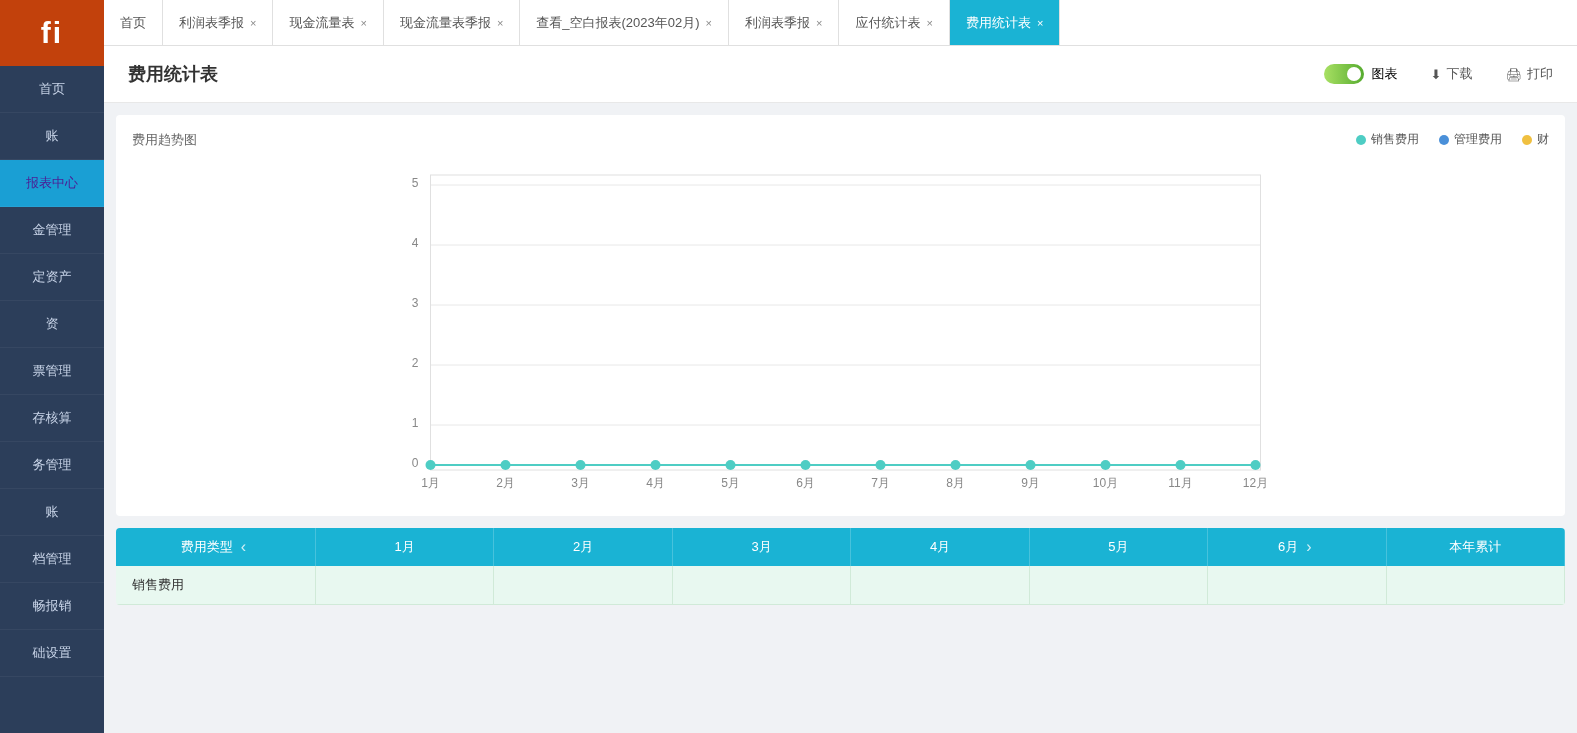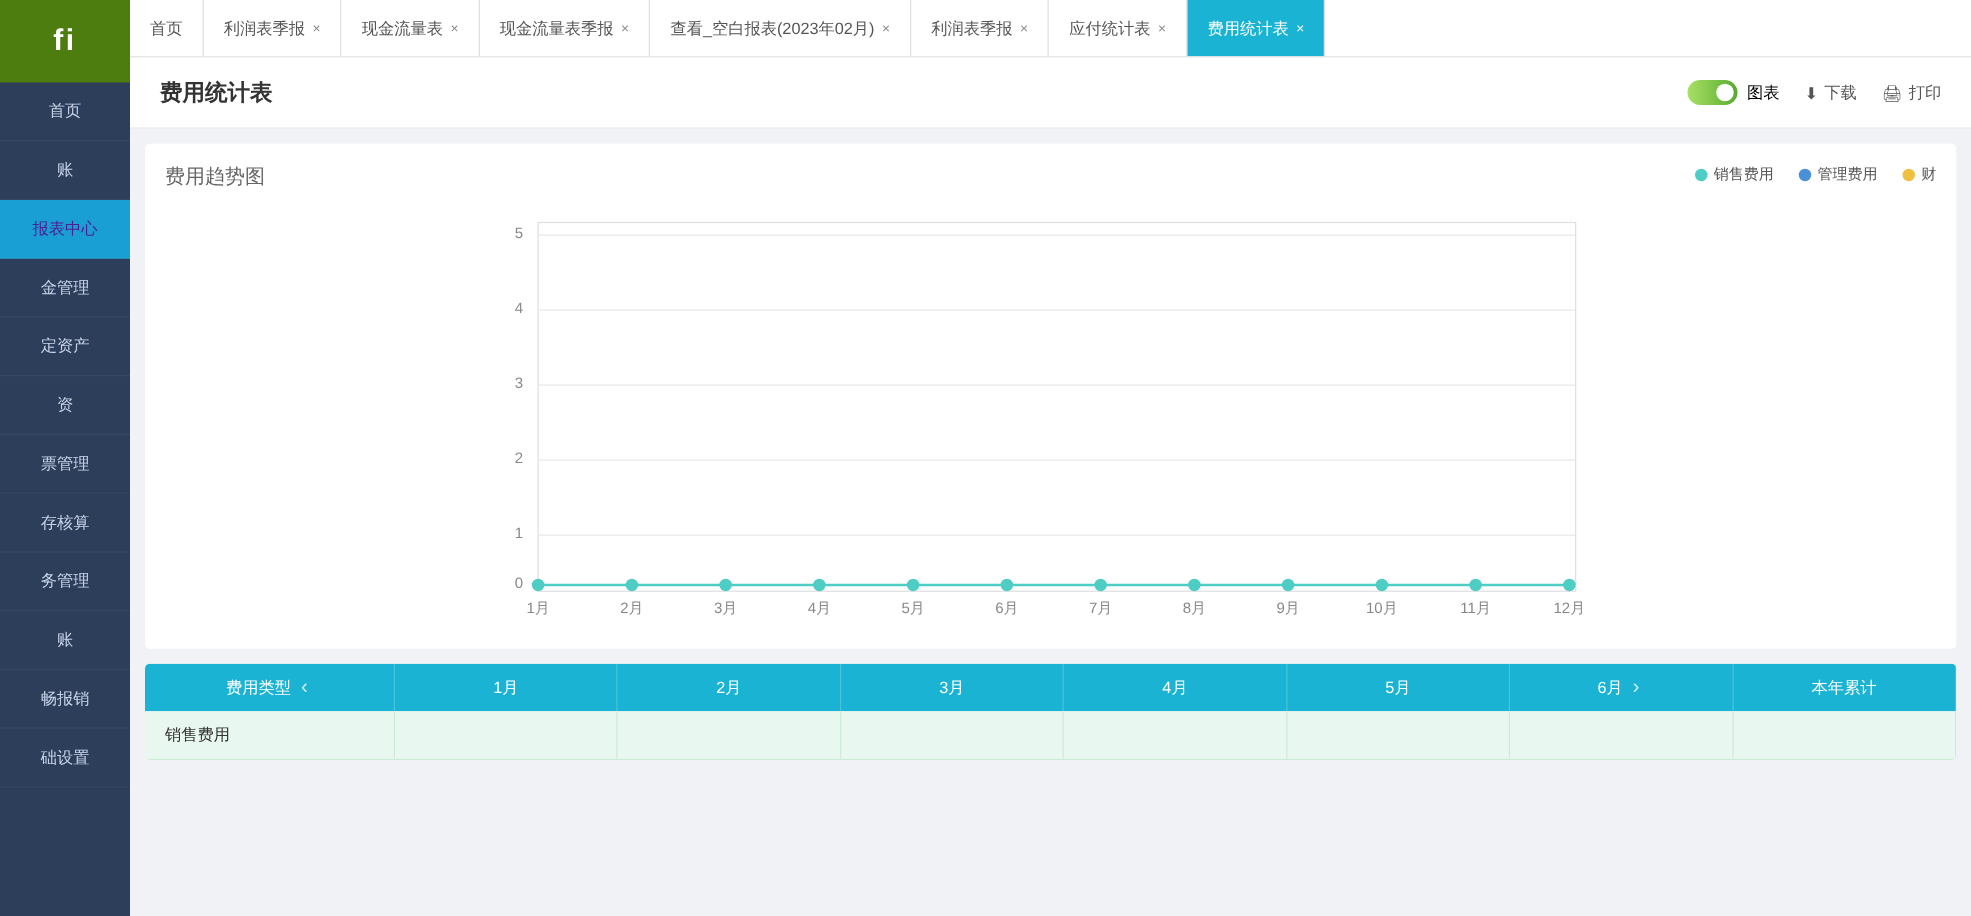--- a/index.html
+++ b/index.html
@@ -11,25 +11,25 @@
       background: #2c3e5a;
       color: #c8d4e8;
       display: flex;
       flex-direction: column;
       flex-shrink: 0;
       height: 100%;
       overflow: hidden;
     }
     .sidebar-logo {
       height: 66px;
-      background: #4d7c0f;
+      background: #c2410c;
       display: flex;
       align-items: center;
       justify-content: center;
-      font-size: 24px;
+      font-size: 30px;
       font-weight: bold;
       color: #fff;
       letter-spacing: 2px;
     }
     .sidebar-item {
       padding: 14px 0;
       text-align: center;
       font-size: 13px;
       color: #c8d4e8;
       cursor: pointer;
@@ -100,21 +100,21 @@
       border-bottom: 1px solid #e8e8e8;
     }
     .page-title {
       font-size: 18px;
       font-weight: bold;
       color: #333;
     }
     .header-actions {
       display: flex;
       align-items: center;
-      gap: 20px;
+      gap: 33px;
     }
     .toggle-container {
       display: flex;
       align-items: center;
       gap: 8px;
     }
     .toggle-switch {
       width: 40px;
       height: 20px;
       background: linear-gradient(to right, #a8e063, #56ab2f);
@@ -142,21 +142,21 @@
     }
 
     
     .chart-container {
       background: #fff;
       margin: 12px;
       padding: 16px;
       border-radius: 4px;
     }
     .chart-title {
-      font-size: 16px;
+      font-size: 13px;
       color: #666;
       margin-bottom: 8px;
     }
     .chart-legend {
       display: flex;
       align-items: center;
       justify-content: flex-end;
       gap: 20px;
       margin-bottom: 8px;
     }
@@ -235,20 +235,21 @@
   <div class="sidebar-item">首页</div>
   <div class="sidebar-item">账</div>
   <div class="sidebar-item active">报表中心</div>
   <div class="sidebar-item">金管理</div>
   <div class="sidebar-item">定资产</div>
   <div class="sidebar-item">资</div>
   <div class="sidebar-item">票管理</div>
   <div class="sidebar-item">存核算</div>
   <div class="sidebar-item">务管理</div>
   <div class="sidebar-item">账</div>
+  <div class="sidebar-item">档管理</div>
   <div class="sidebar-item">畅报销</div>
   <div class="sidebar-item">础设置</div>
 </div>
 
 <div class="main">
 
   <div class="tab-bar">
     <div class="tab">
       <span>首页</span>
     </div>

